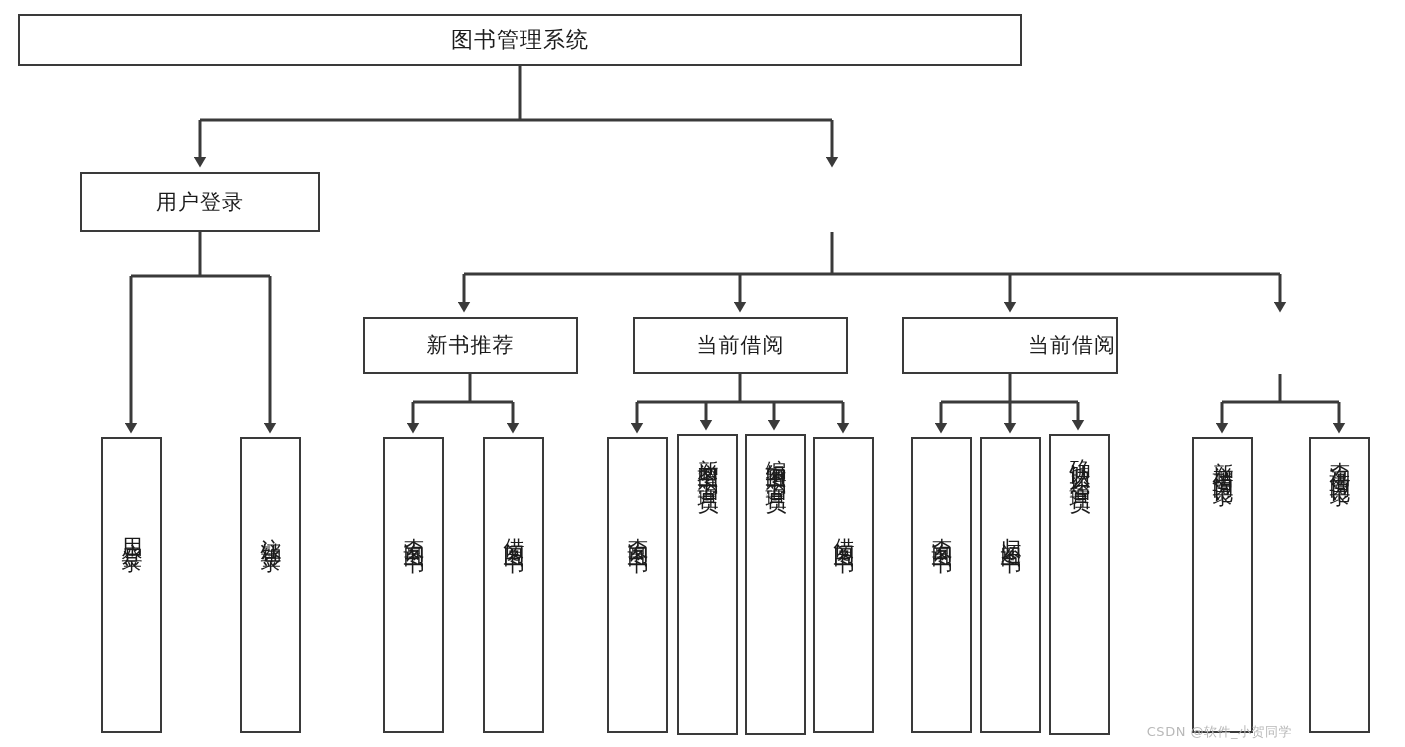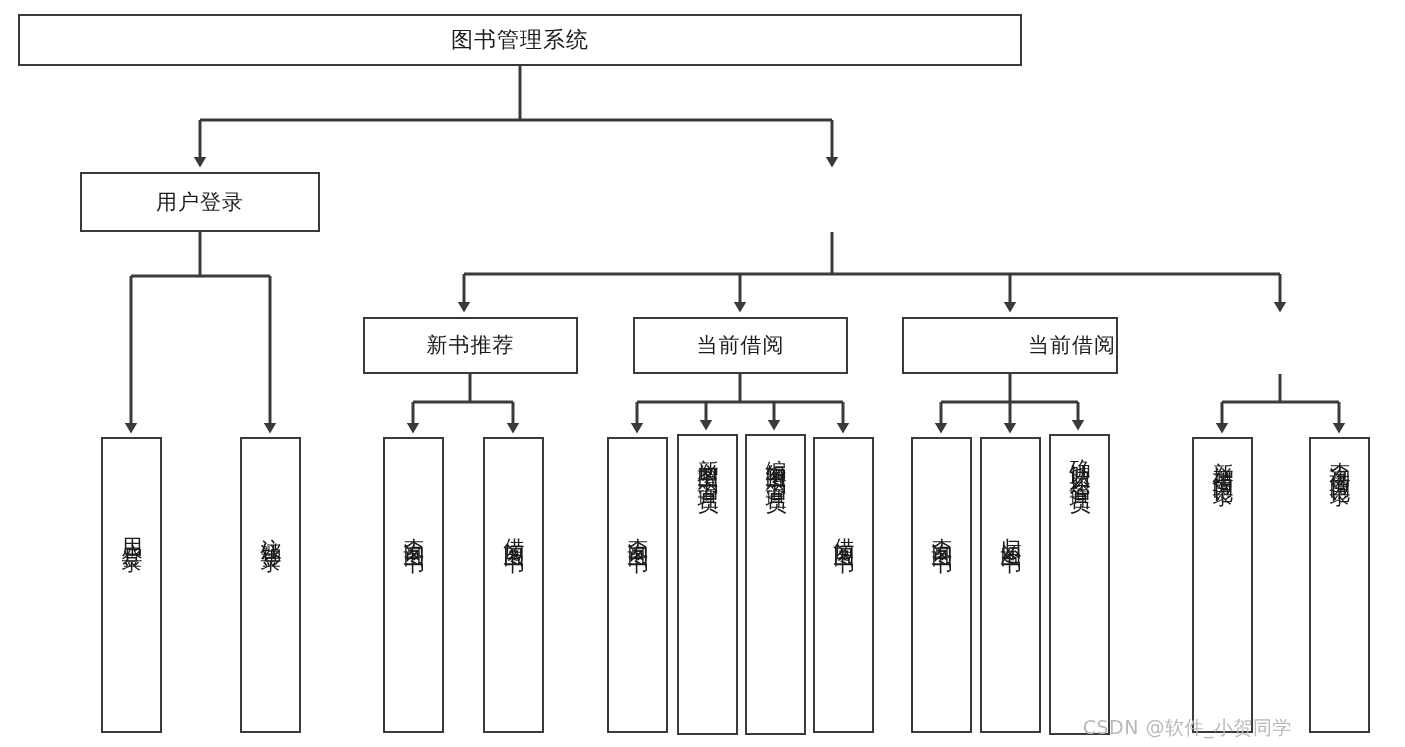--- a/index.html
+++ b/index.html
@@ -47,21 +47,21 @@
     letter-spacing:5px;
     white-space:nowrap;
     line-height:1;
     font-family:"DejaVu Sans","Liberation Sans",sans-serif;
   }
   .node.leaf.mid .lbl{margin-top:76px;}
 
   #watermark{
     position:absolute;
     right:14px;bottom:6px;
-    font-size:19px;
+    font-size:13px;
     color:#b9b9b9;
     font-family:"DejaVu Sans","Liberation Sans",sans-serif;
     white-space:nowrap;
     pointer-events:none;
     letter-spacing:0.5px;
   }
 </style>
 </head>
 <body>
 

